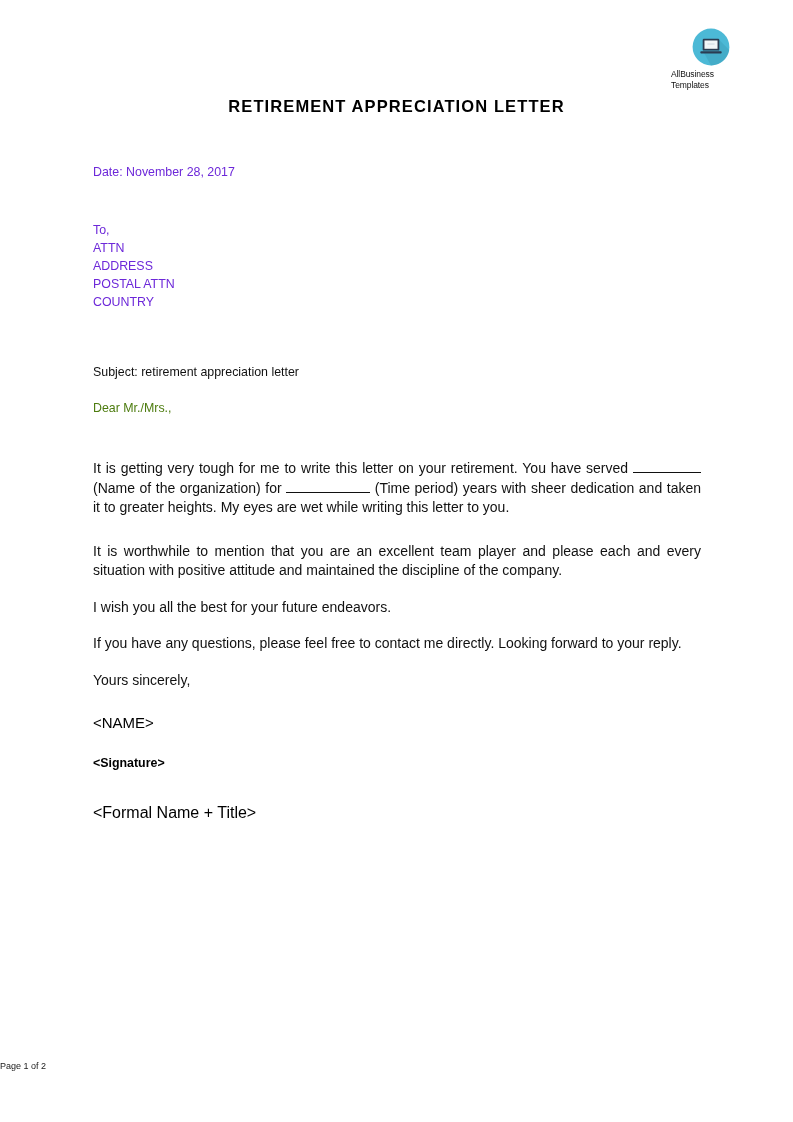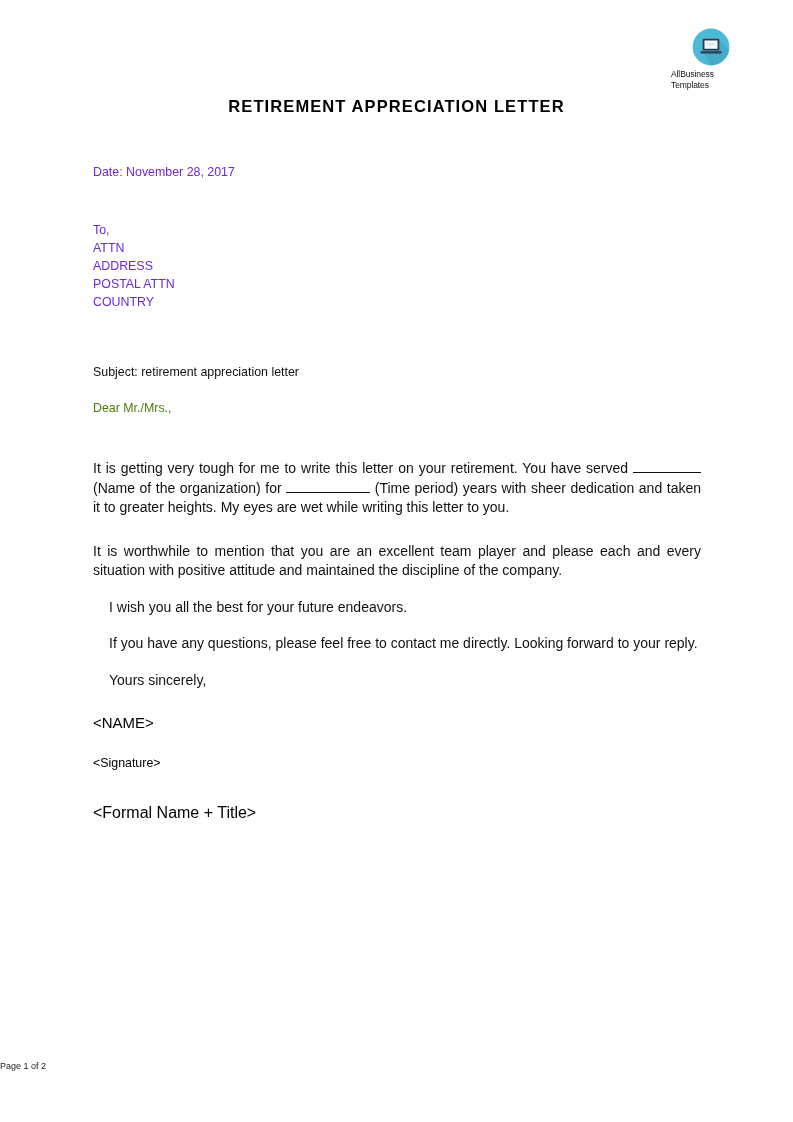--- a/index.html
+++ b/index.html
@@ -90,39 +90,40 @@
   }
 
   .para {
     margin-top: 24px;
     font-size: 14px;
     line-height: 19.5px;
     color: #111111;
     text-align: justify;
   }
   .para.first { margin-top: 42px; }
-  .para.loose { text-align: left; margin-top: 17px; margin-left: 16px; }
+  .para.loose { text-align: left; margin-top: 17px; }
 
   .blank {
     display: inline-block;
     border-bottom: 1.2px solid #111111;
     vertical-align: baseline;
   }
   .blank-a { width: 68px; }
   .blank-b { width: 84px; }
 
   .sig-name {
     margin-top: 24px;
     font-size: 15px;
     line-height: 18px;
   }
   .sig-placeholder {
     margin-top: 22px;
     font-size: 12.4px;
     line-height: 18px;
+    font-weight: bold;
   }
   .sig-formal {
     margin-top: 32px;
     font-size: 16px;
     line-height: 18px;
   }
 
   
   .footer {
     position: absolute;

